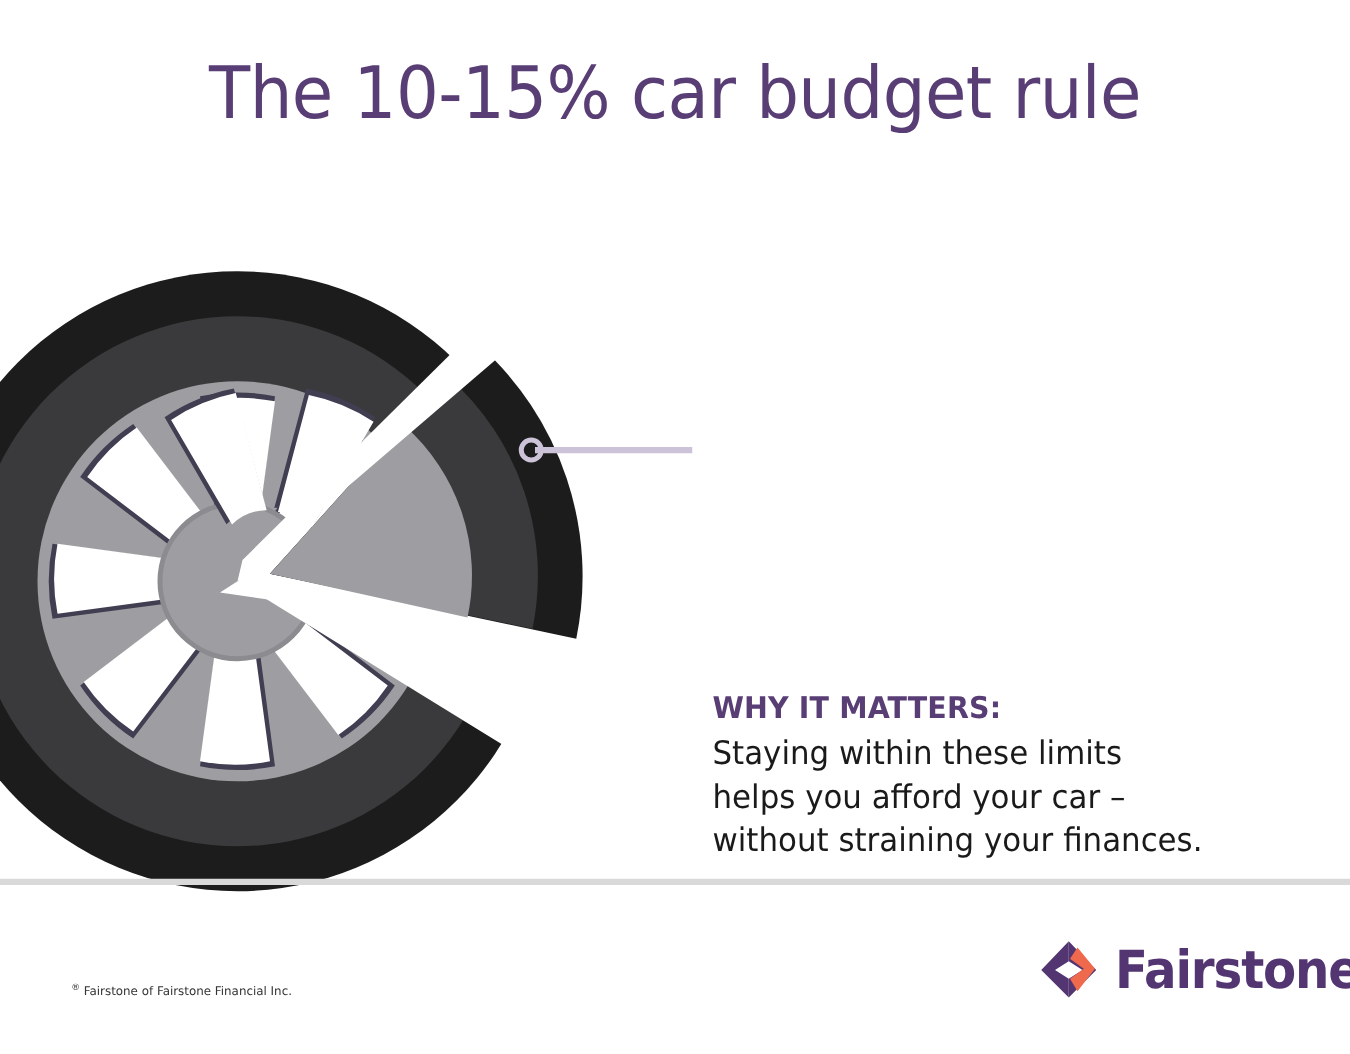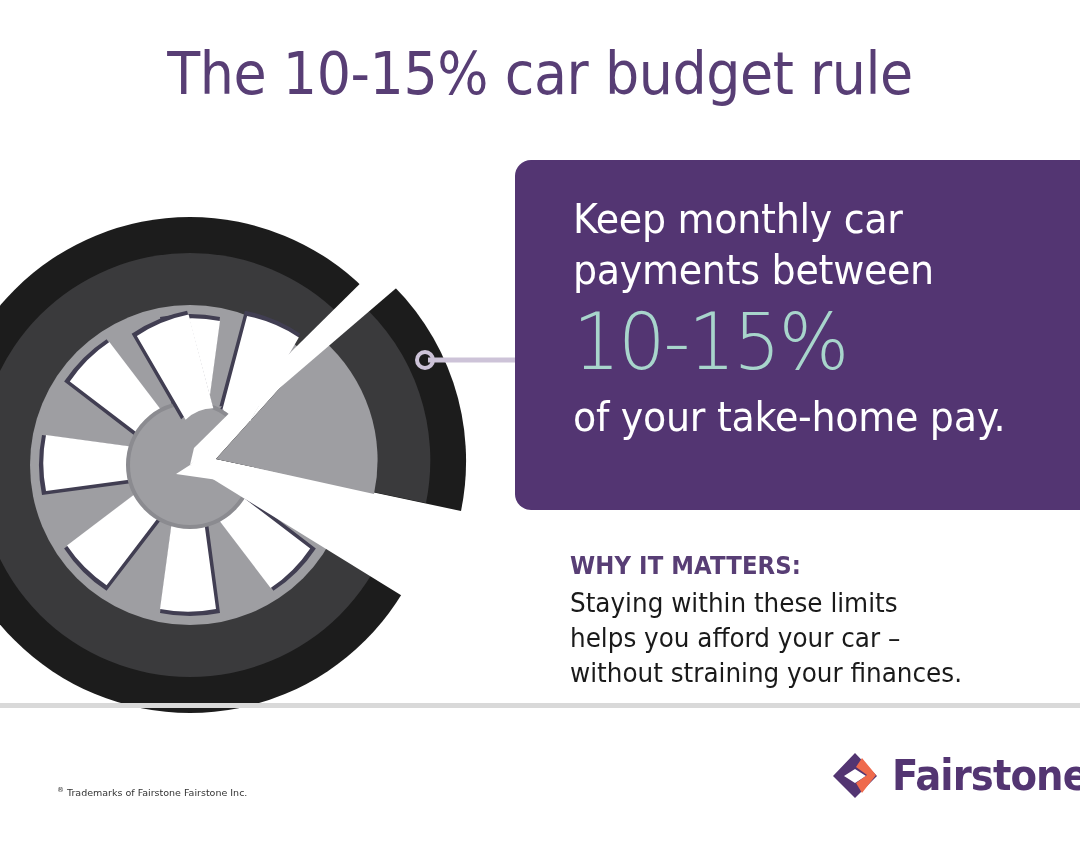--- a/index.html
+++ b/index.html
@@ -260,39 +260,33 @@
     </svg>
   </div>
 
   <div class="leader">
     <svg width="140" height="24" viewBox="0 0 140 24" xmlns="http://www.w3.org/2000/svg">
       <line x1="14" y1="12" x2="140" y2="12" stroke="#cdc3d8" stroke-width="5"></line>
       <circle cx="11" cy="12" r="8" fill="none" stroke="#cdc3d8" stroke-width="4"></circle>
     </svg>
   </div>
 
-  <div class="callout">
-    <div class="callout-line">Keep monthly car</div>
-    <div class="callout-line">payments between</div>
-    <div class="callout-big">10-15%</div>
-    <div class="callout-line last">of your take-home pay.</div>
-  </div>
 
   <div class="why">
     <div class="why-head">WHY IT MATTERS:</div>
     <div class="why-body">
       <div>Staying within these limits</div>
       <div>helps you afford your car –</div>
       <div>without straining your finances.</div>
     </div>
   </div>
 
   <div class="divider"></div>
 
-  <div class="trademark"><span class="sup">®</span><span> Trademarks of Fairstone Fairstone Inc.</span></div>
+  <div class="trademark"><span class="sup">®</span><span> Fairstone of Fairstone Financial Inc.</span></div>
 
   <div class="logo">
     <svg width="52" height="50" viewBox="0 0 52 50" xmlns="http://www.w3.org/2000/svg">
       <path d="M25,3 L3,26 L25,48 L25,33 L14,26 L25,19 Z" fill="#533572"></path>
       <path d="M25,3 L25,19 L36,26 L25,33 L25,48 L47,26 Z" fill="#533572"></path>
       <path d="M32,8 L46,25 L32,43 L26,33 L37,25 L26,17 Z" fill="#ef6a4c"></path>
     </svg>
     <div class="logo-word"><span>Fairstone</span></div>
   </div>
 

